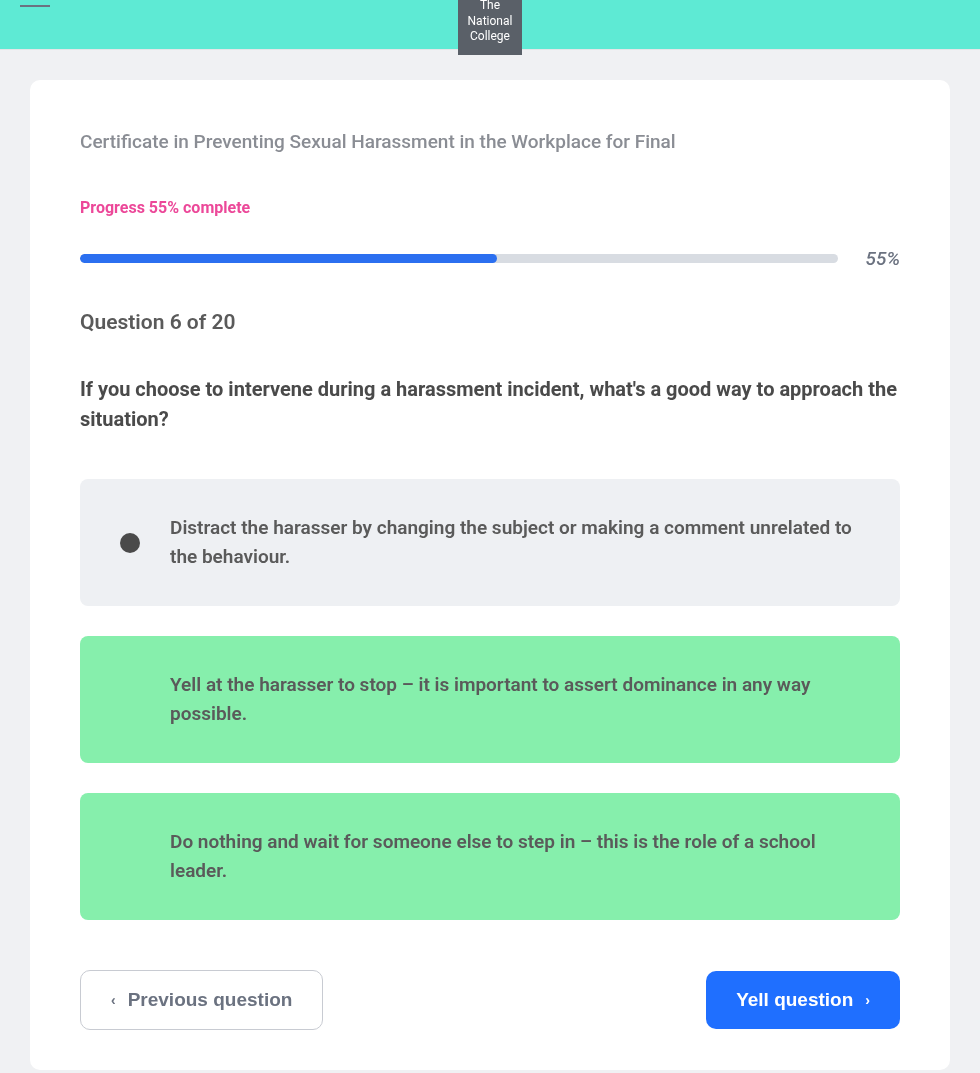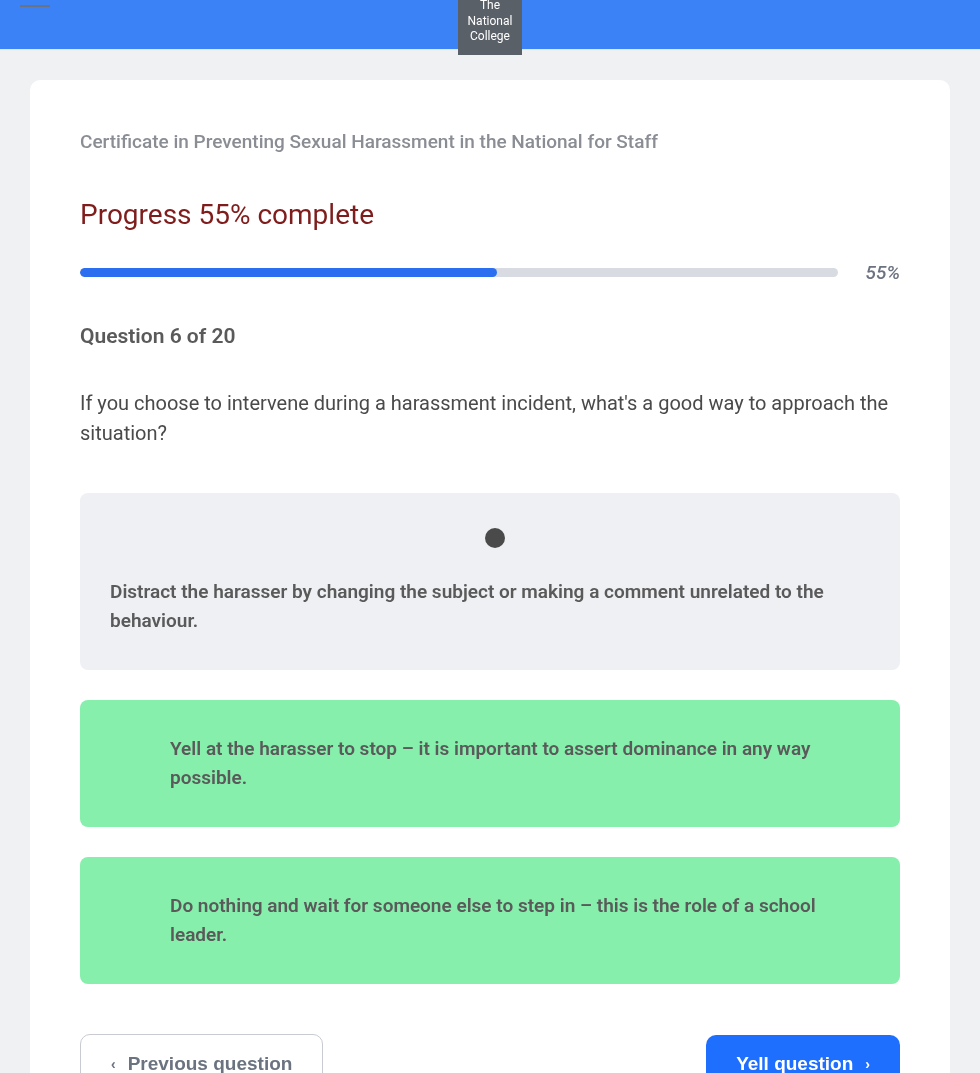--- a/index.html
+++ b/index.html
@@ -8,21 +8,21 @@
       box-sizing: border-box;
     }
     body {
       font-family: -apple-system, BlinkMacSystemFont, 'Segoe UI', Roboto, Helvetica, Arial, sans-serif;
       background: #f0f1f3;
       width: 980px;
       height: 1073px;
       overflow: hidden;
     }
     .header {
-      background: #3b82f6;
+      background: #5eead4;
       height: 50px;
       display: flex;
       align-items: center;
       justify-content: center;
       position: relative;
       border-bottom: 1px solid #e5e6e8;
     }
     .menu-icon {
       position: absolute;
       left: 20px;
@@ -52,23 +52,23 @@
       color: #5a5a5a;
       margin-bottom: 16px;
     }
     .course-title {
       font-size: 19px;
       color: #8a8d94;
       font-weight: 500;
       margin-bottom: 45px;
     }
     .progress-text {
-      font-size: 28px;
-      font-weight: 400;
-      color: #7f1d1d;
+      font-size: 16px;
+      font-weight: 700;
+      color: #ec4899;
       margin-bottom: 30px;
     }
     .progress-row {
       display: flex;
       align-items: center;
       gap: 27px;
       margin-bottom: 40px;
       font-style: italic;
     }
     .progress-bar {
@@ -89,38 +89,37 @@
       font-weight: 500;
     }
     .question-counter {
       font-size: 21px;
       font-weight: 600;
       color: #5a5a5a;
       margin-bottom: 40px;
     }
     .question-text {
       font-size: 20px;
-      font-weight: 400;
+      font-weight: 700;
       color: #4a4a4a;
       line-height: 1.5;
       margin-bottom: 45px;
     }
     .option {
       background: #86efac;
       border-radius: 8px;
       padding: 35px 30px;
       margin-bottom: 30px;
       display: flex;
       align-items: center;
       gap: 30px;
       cursor: pointer;
     }
     .option.selected {
       background: #eef0f3;
-      flex-direction: column;
     }
     .radio {
       width: 20px;
       height: 20px;
       border-radius: 50%;
       border: 2px solid transparent;
       flex-shrink: 0;
       margin-left: 10px;
     }
     .radio.filled {
@@ -169,21 +168,21 @@
 <div class="header">
   <div class="menu-icon"></div>
   <div class="logo">
     <div>The</div>
     <div>National</div>
     <div>College</div>
   </div>
 </div>
 
 <div class="main-card">
-  <div class="course-title">Certificate in Preventing Sexual Harassment in the National for Staff</div>
+  <div class="course-title">Certificate in Preventing Sexual Harassment in the Workplace for Final</div>
 
   <div class="progress-text">Progress 55% complete</div>
   <div class="progress-row">
     <div class="progress-bar">
       <div class="progress-fill" style="width:55%"></div>
     </div>
     <div class="progress-pct">55%</div>
   </div>
 
   <div class="question-counter">Question 6 of 20</div>

